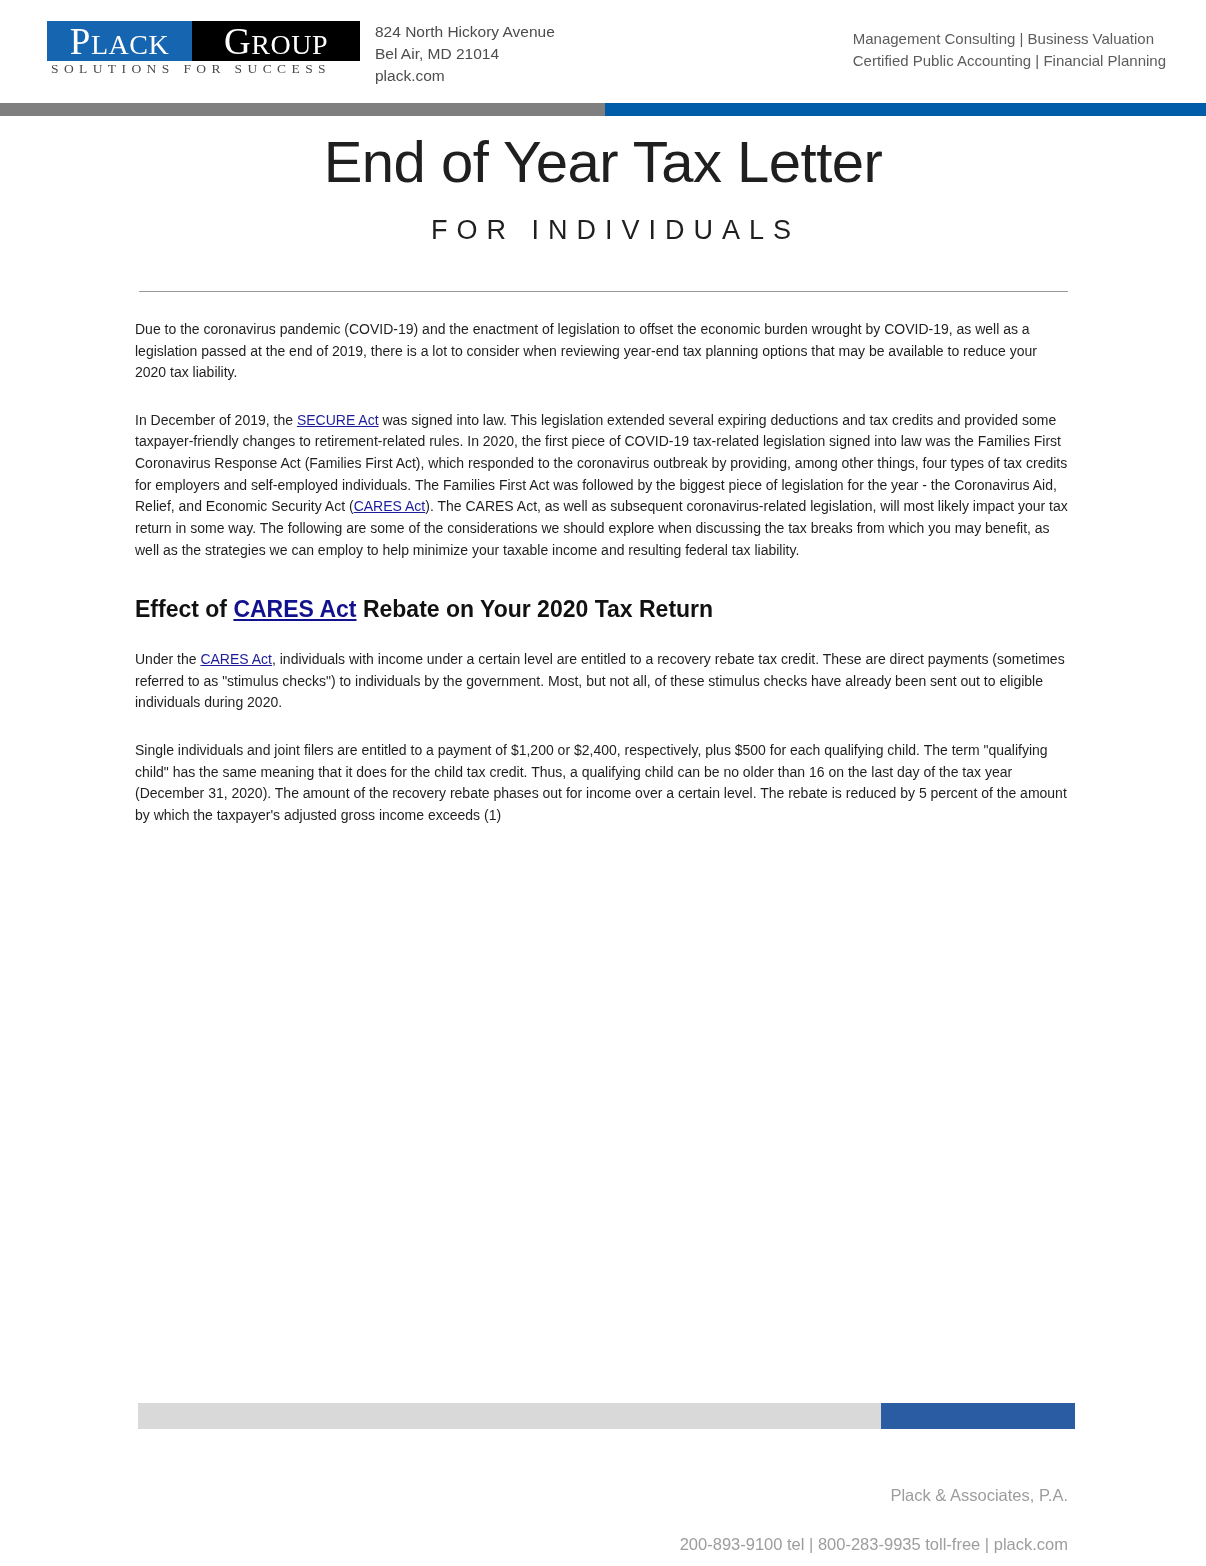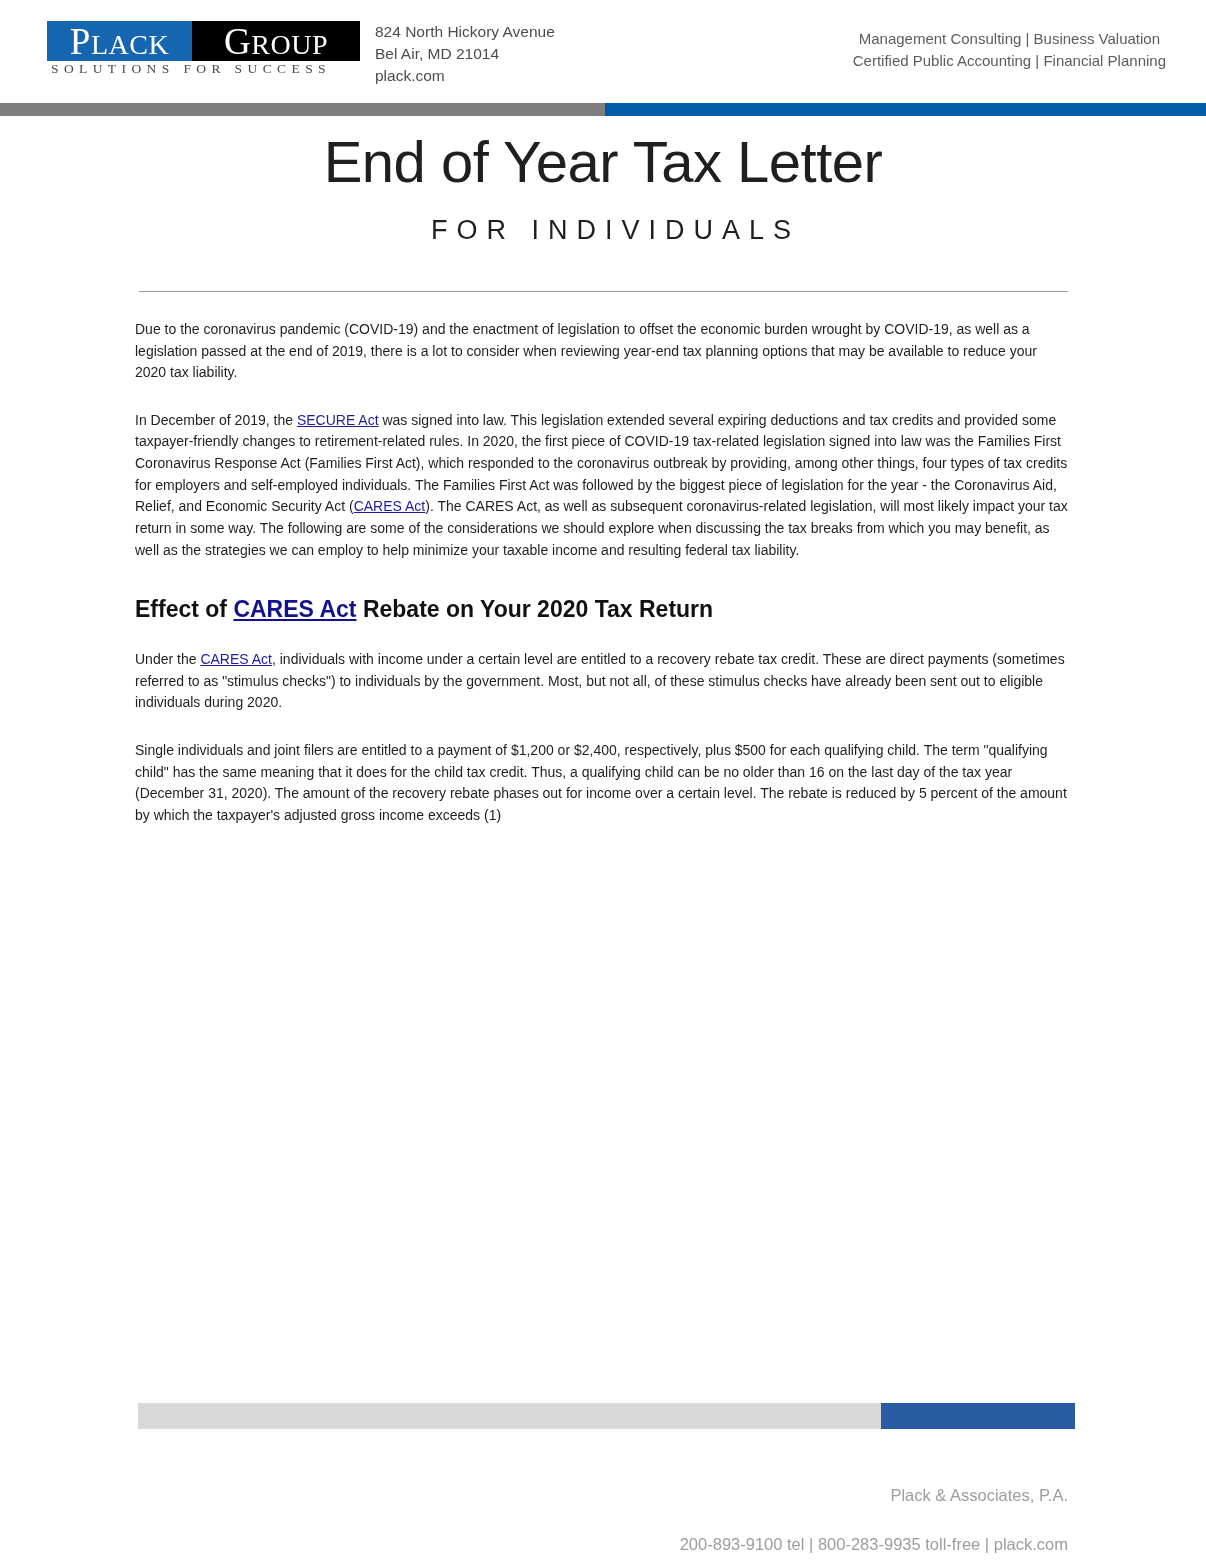--- a/index.html
+++ b/index.html
@@ -76,21 +76,21 @@
     font-size: 15.5px;
     line-height: 1.42;
     color: #4c4c4c;
     white-space: pre-line;
   }
 
   .services {
     position: absolute;
     right: 40px;
     top: 28px;
-    text-align: center;
+    text-align: left;
     font-size: 15px;
     line-height: 1.48;
     color: #5c5c5c;
     white-space: pre-line;
   }
 
   .header-rule {
     position: absolute;
     left: 0;
     top: 103px;

